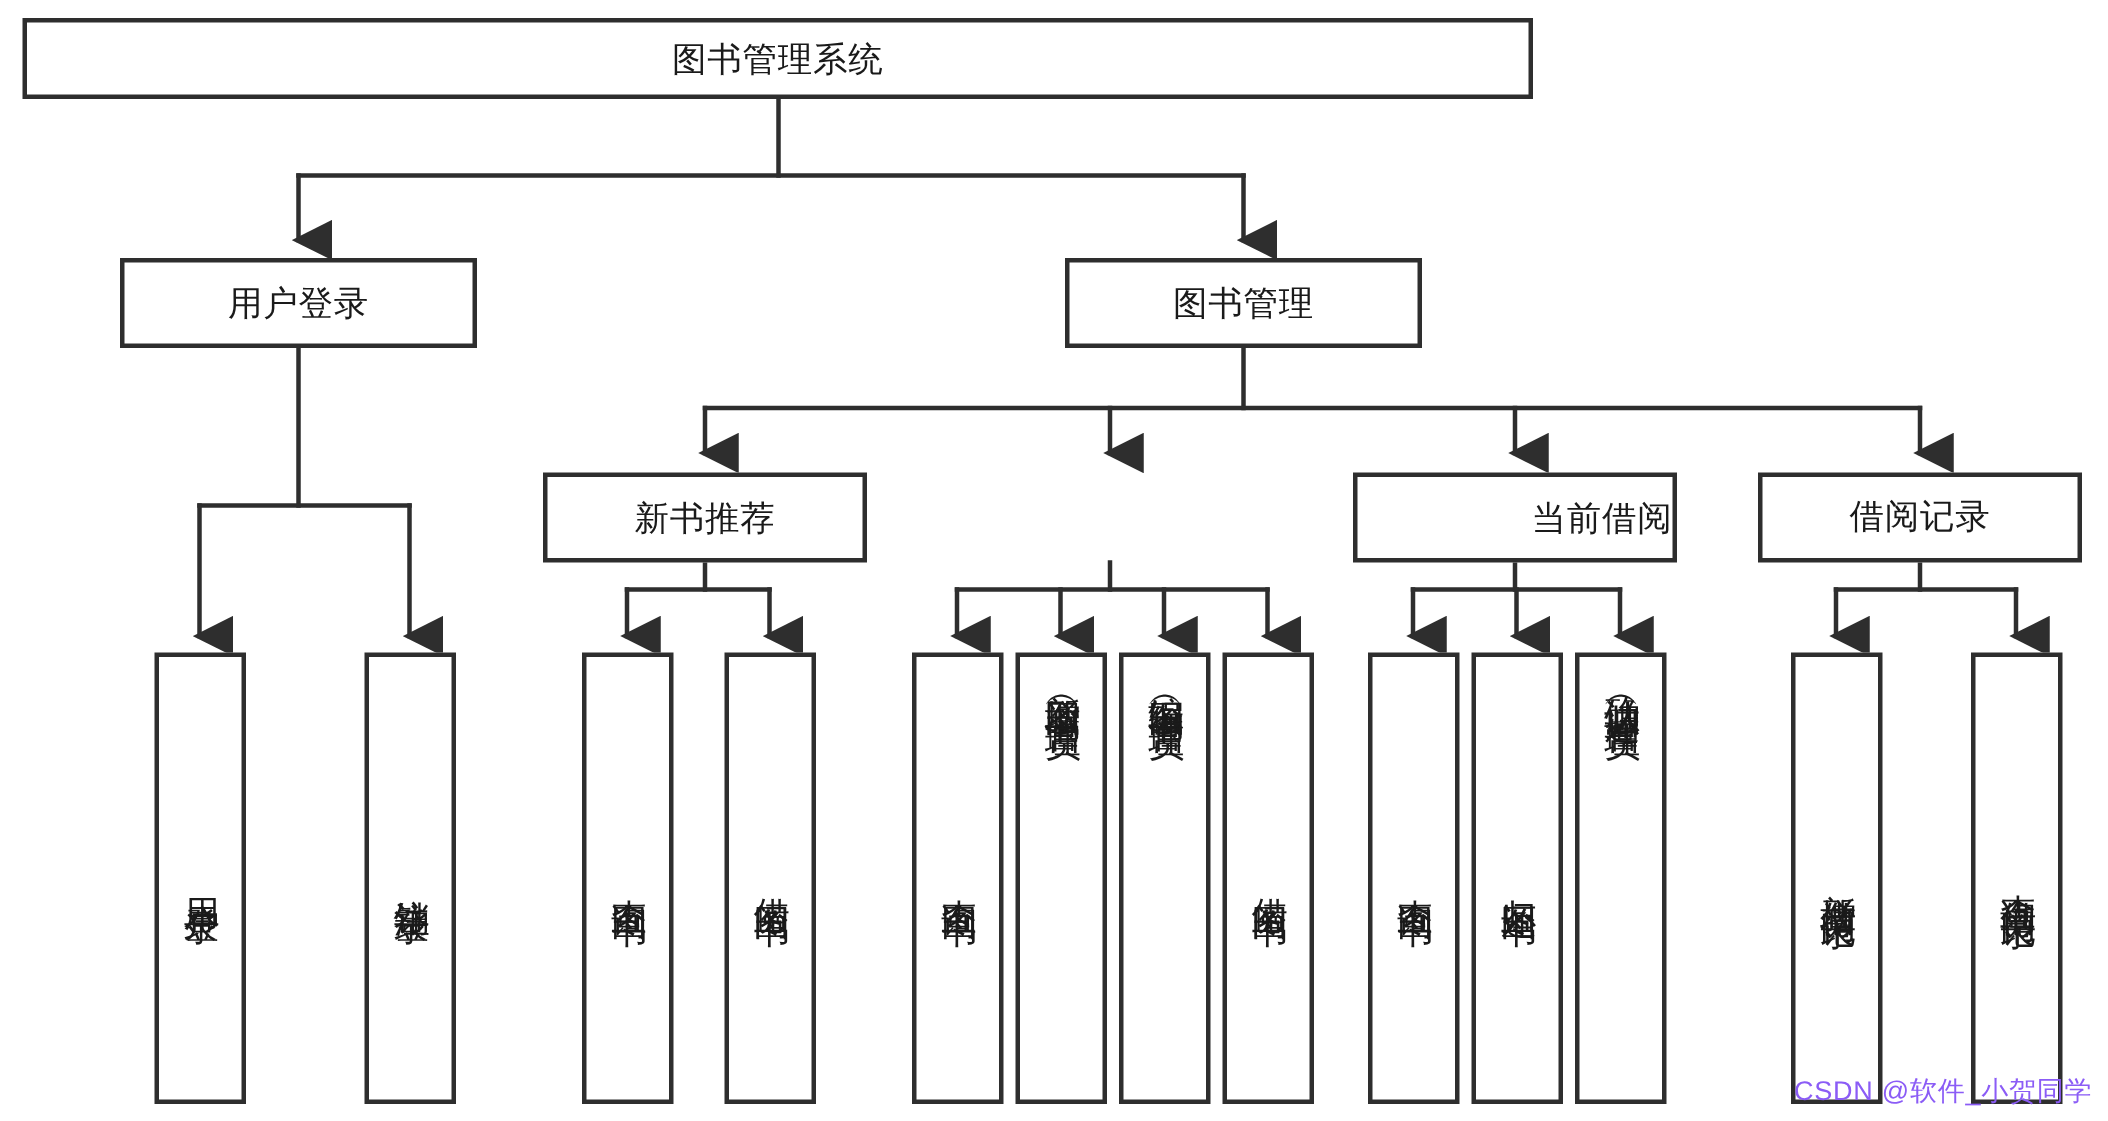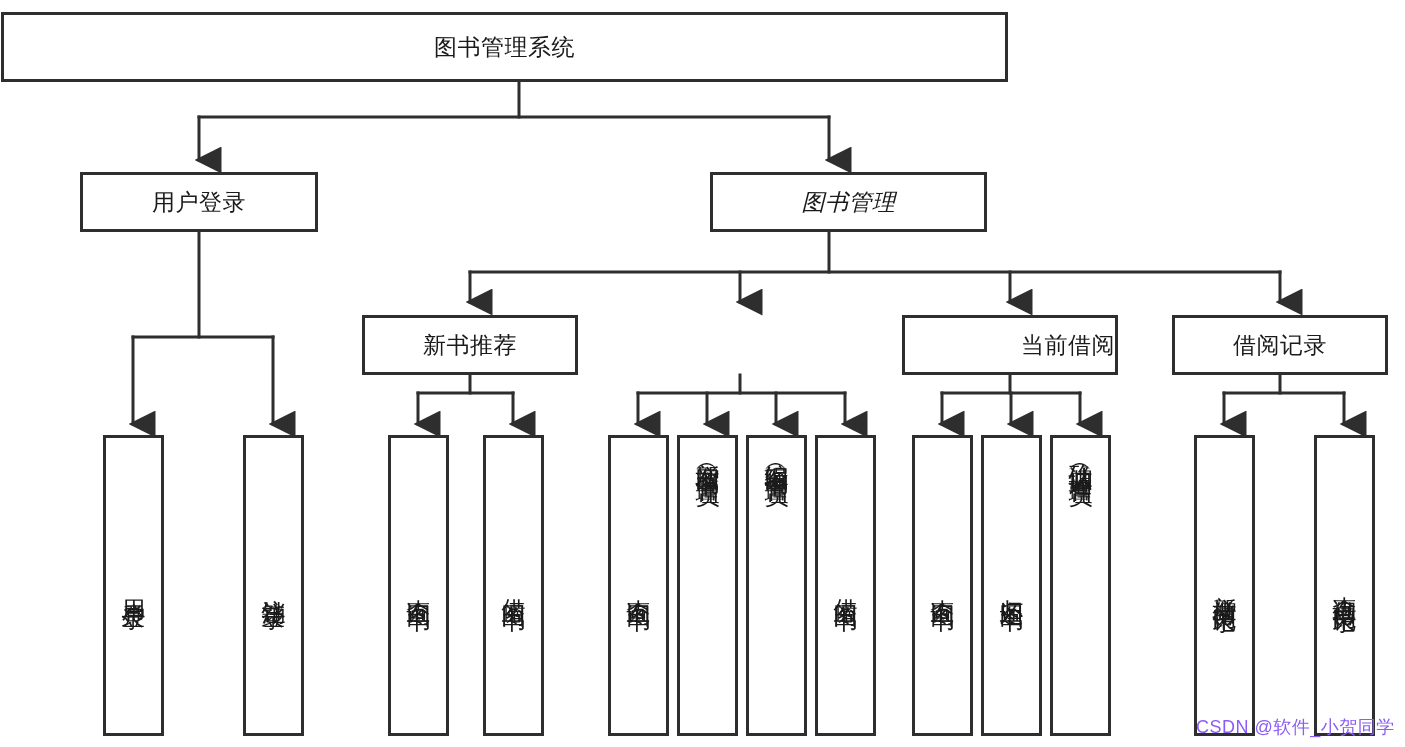--- a/index.html
+++ b/index.html
@@ -117,38 +117,38 @@
       <path d="M 1080 393 L 1080 424" marker-end="url(#arrow)"></path>
 
       <path d="M 1280 375 L 1280 393"></path>
       <path d="M 1224 393 L 1344 393"></path>
       <path d="M 1224 393 L 1224 424" marker-end="url(#arrow)"></path>
       <path d="M 1344 393 L 1344 424" marker-end="url(#arrow)"></path>
 
     </g>
   </svg>
 
-  <div class="node-box" style="left:1px; top:12px; width:1007px; height:70px;">
+  <div class="node-box" style="left:15px; top:12px; width:1007px; height:54px;">
     <span class="node-label">图书管理系统</span>
   </div>
 
   <div class="node-box" style="left:80px; top:172px; width:238px; height:60px;">
     <span class="node-label">用户登录</span>
   </div>
-  <div class="node-box" style="left:710px; top:172px; width:277px; height:60px;font-style:italic;">
+  <div class="node-box" style="left:710px; top:172px; width:238px; height:60px;">
     <span class="node-label">图书管理</span>
   </div>
 
   <div class="node-box" style="left:362px; top:315px; width:216px; height:60px;">
     <span class="node-label">新书推荐</span>
   </div>
   <div class="node-box" style="left:902px; top:315px; width:216px; height:60px;justify-content:flex-end;">
     <span class="node-label">当前借阅</span>
   </div>
-  <div class="node-box" style="left:1172px; top:315px; width:216px; height:60px;">
+  <div class="node-box" style="left:1172px; top:315px; width:216px; height:60px;font-family:Liberation Serif, serif;">
     <span class="node-label">借阅记录</span>
   </div>
 
   <div class="node-box vertical centered" style="left:103px; top:435px; width:61px; height:301px;">
     <span class="node-label">用户登录</span>
   </div>
   <div class="node-box vertical centered" style="left:243px; top:435px; width:61px; height:301px;">
     <span class="node-label">注销登录</span>
   </div>
 

